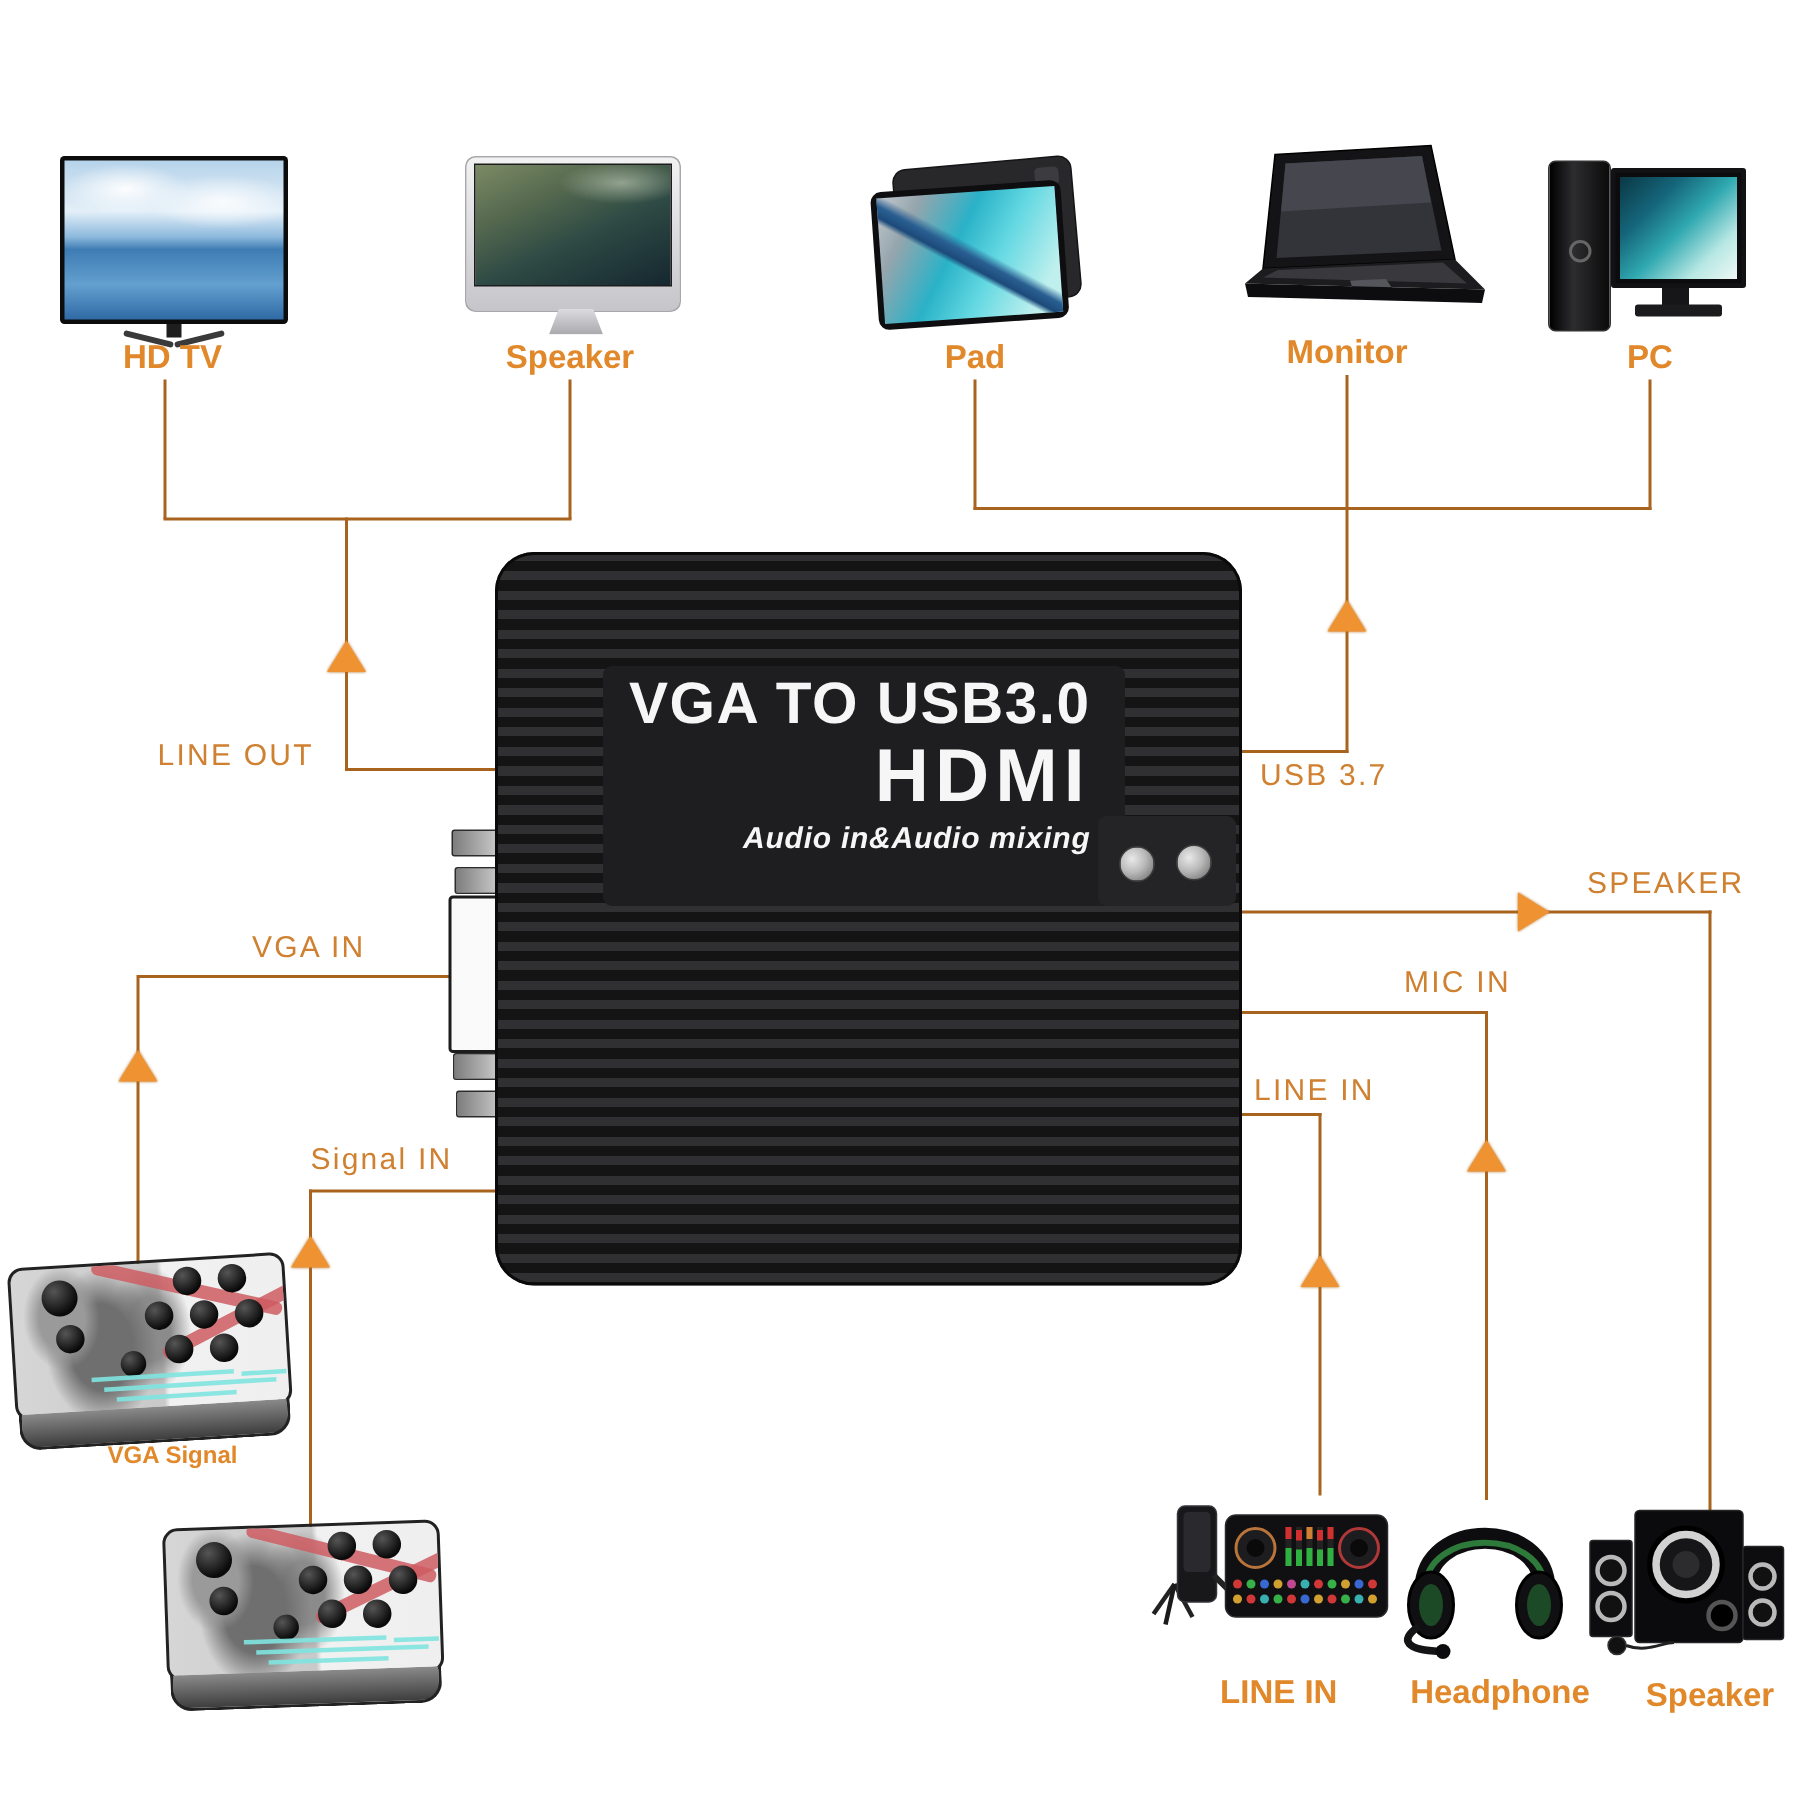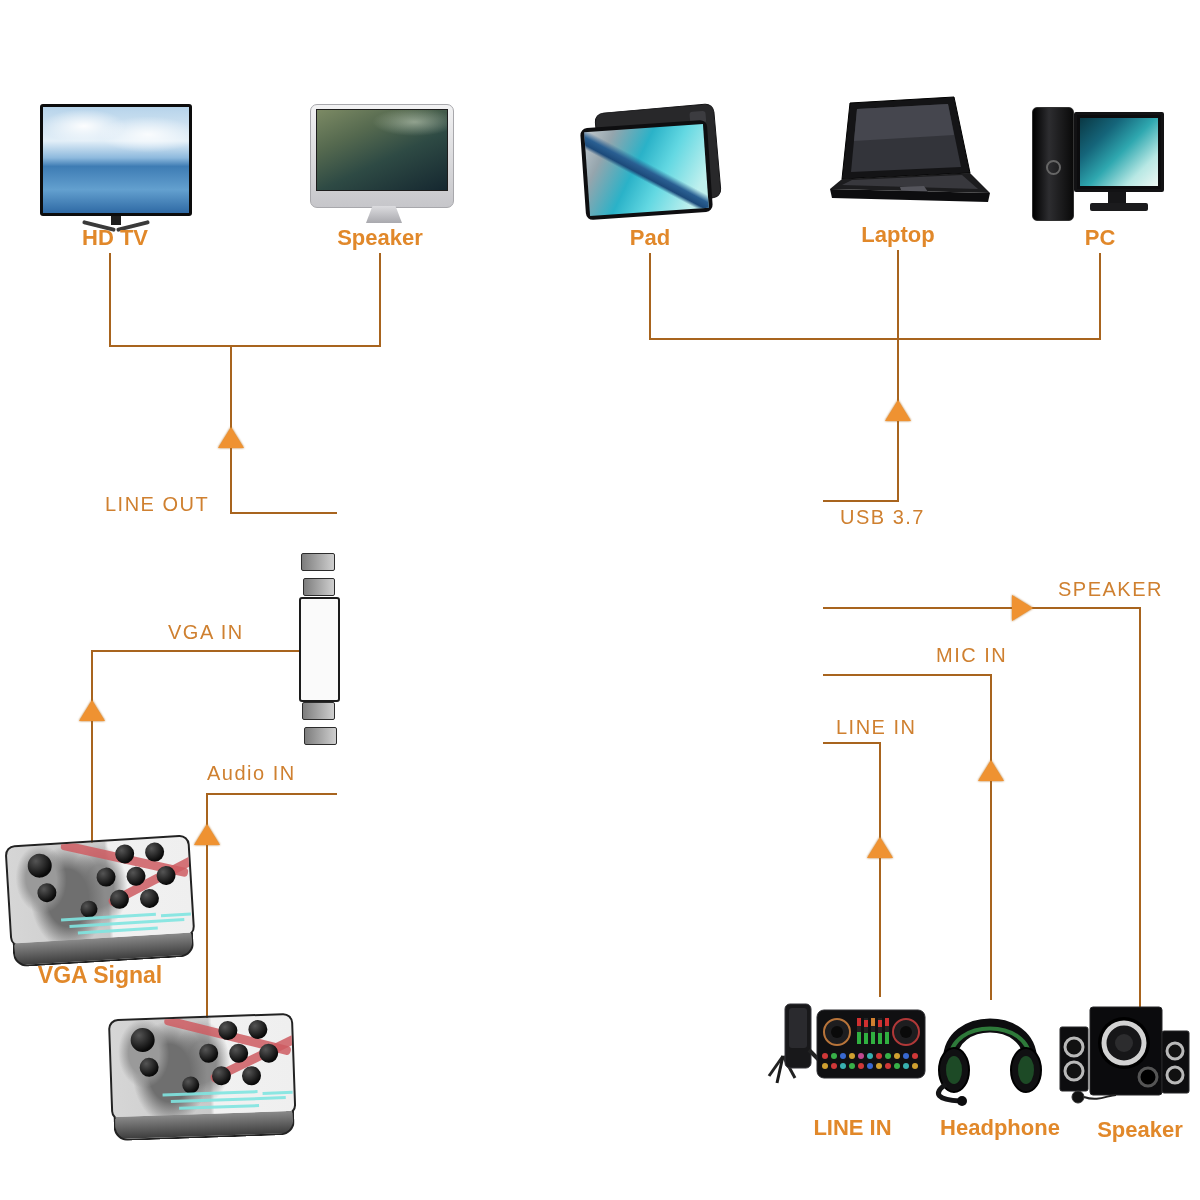--- a/index.html
+++ b/index.html
@@ -123,21 +123,21 @@
   <div class="arrow-up" style="left:885px;top:400px"></div>
   <div class="arrow-up" style="left:79px;top:700px"></div>
   <div class="arrow-up" style="left:194px;top:824px"></div>
   <div class="arrow-up" style="left:867px;top:837px"></div>
   <div class="arrow-up" style="left:978px;top:760px"></div>
   <div class="arrow-right" style="left:1012px;top:595px"></div>
 
   <div class="port-label" style="left:105px;top:493px">LINE OUT</div>
   <div class="port-label" style="left:840px;top:506px">USB 3.7</div>
   <div class="port-label" style="left:168px;top:621px">VGA IN</div>
-  <div class="port-label" style="left:207px;top:762px">Audio IN</div>
+  <div class="port-label" style="left:207px;top:762px">Signal IN</div>
   <div class="port-label" style="left:1058px;top:578px">SPEAKER</div>
   <div class="port-label" style="left:936px;top:644px">MIC IN</div>
   <div class="port-label" style="left:836px;top:716px">LINE IN</div>
 
   <div class="abs" id="hdtv">
       <div class="screen"></div>
     </div>
   <div class="abs tv-neck"></div>
   <div class="tv-leg" style="left:82px;top:224px;transform:rotate(14deg)"></div>
   <div class="tv-leg" style="left:116px;top:224px;transform:rotate(-14deg)"></div>
@@ -171,23 +171,34 @@
     </div>
   <div class="abs" id="pc-mon">
       <div class="screen"></div>
     </div>
   <div class="abs" id="pc-neck"></div>
   <div class="abs" id="pc-base"></div>
 
   <div class="dev-label" style="left:40px;top:225px;width:150px">HD TV</div>
   <div class="dev-label" style="left:305px;top:225px;width:150px">Speaker</div>
   <div class="dev-label" style="left:585px;top:225px;width:130px">Pad</div>
-  <div class="dev-label" style="left:823px;top:222px;width:150px">Laptop</div>
+  <div class="dev-label" style="left:823px;top:222px;width:150px">Monitor</div>
   <div class="dev-label" style="left:1025px;top:225px;width:150px">PC</div>
 
+  <div id="converter">
+    <div class="box-panel"></div>
+    <div class="box-panel2"></div>
+    <div class="box-title">
+      <div class="bt1">VGA TO USB3.0</div>
+      <div class="bt2">HDMI</div>
+      <div class="bt3">Audio in&amp;Audio mixing</div>
+    </div>
+    <div class="screw" style="left:416px;top:196px"></div>
+    <div class="screw" style="left:454px;top:195px"></div>
+  </div>
 
   <div class="stub" style="left:301px;top:553px;width:32px"></div>
   <div class="stub" style="left:303px;top:578px;width:30px"></div>
   <div id="vga-conn"></div>
   <div class="stub" style="left:302px;top:702px;width:31px"></div>
   <div class="stub" style="left:304px;top:727px;width:31px"></div>
 
   <div class="stick" style="left:8px;top:840px;transform:rotate(-3.5deg)">
     <div class="top">
       <div class="ribbon" style="left:52px;top:14px;width:130px;transform:rotate(16deg)"></div>
@@ -203,21 +214,21 @@
       <div class="ball" style="left:130px;top:50px;width:19px;height:19px"></div>
       <div class="ball" style="left:70px;top:58px;width:17px;height:17px"></div>
       <div class="tealbar" style="left:50px;top:74px;width:95px"></div>
       <div class="tealbar" style="left:58px;top:81px;width:115px"></div>
       <div class="tealbar" style="left:66px;top:88px;width:80px"></div>
       <div class="tealbar" style="left:150px;top:76px;width:30px"></div>
     </div>
     <div class="side"></div>
   </div>
 
-  <div class="dev-label" style="left:15px;top:962px;width:170px;font-size:23px">VGA Signal</div>
+  <div class="dev-label" style="left:30px;top:962px;width:170px;font-size:16px">VGA Signal</div>
 
   <div class="stick" style="left:110px;top:1016px;transform:rotate(-2deg)">
     <div class="top">
       <div class="ribbon" style="left:52px;top:14px;width:130px;transform:rotate(16deg)"></div>
       <div class="ribbon" style="left:95px;top:38px;width:95px;transform:rotate(-24deg)"></div>
       <div class="ball" style="left:20px;top:8px;width:24px;height:24px"></div>
       <div class="ball" style="left:28px;top:38px;width:19px;height:19px"></div>
       <div class="ball" style="left:108px;top:4px;width:19px;height:19px"></div>
       <div class="ball" style="left:138px;top:4px;width:19px;height:19px"></div>
       <div class="ball" style="left:88px;top:26px;width:19px;height:19px"></div>

